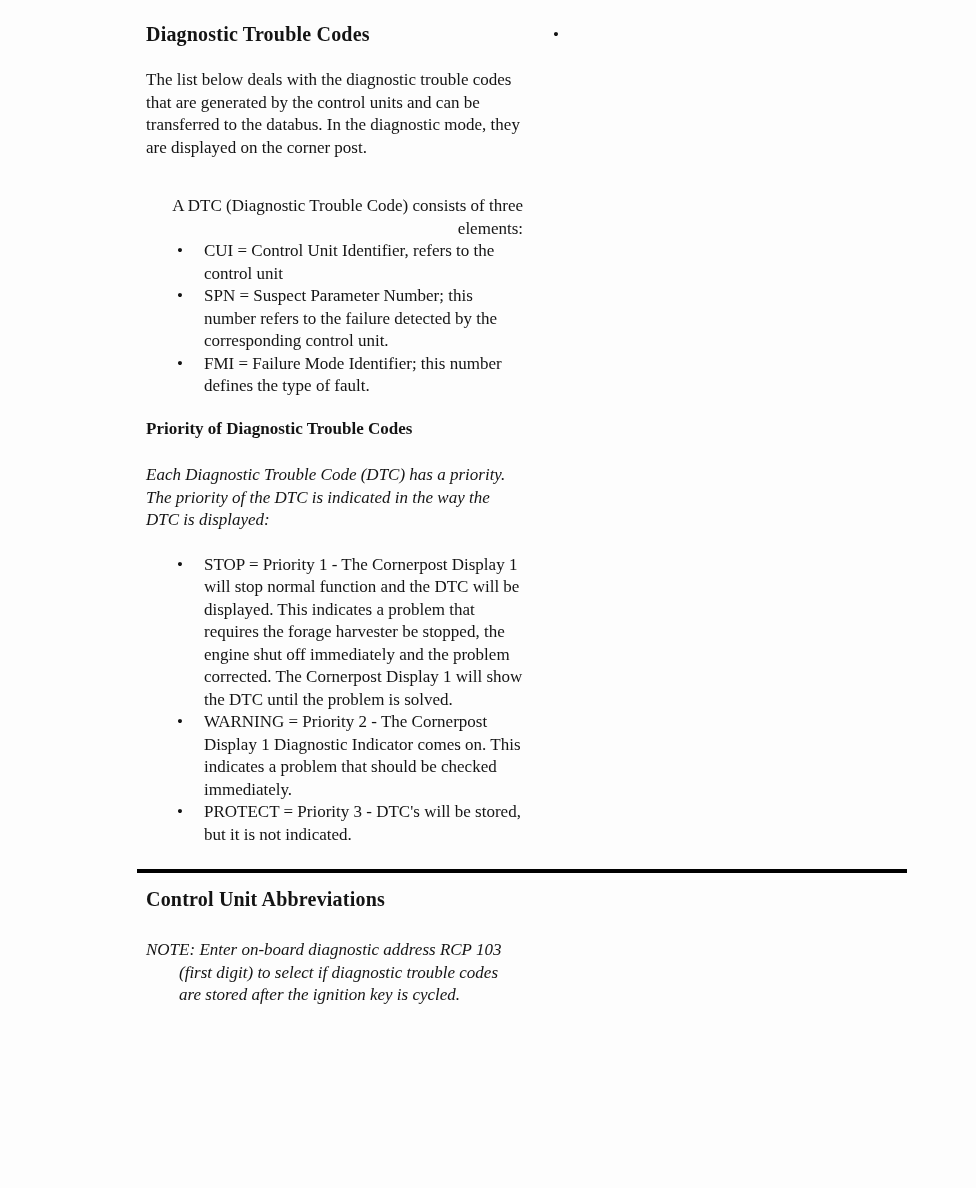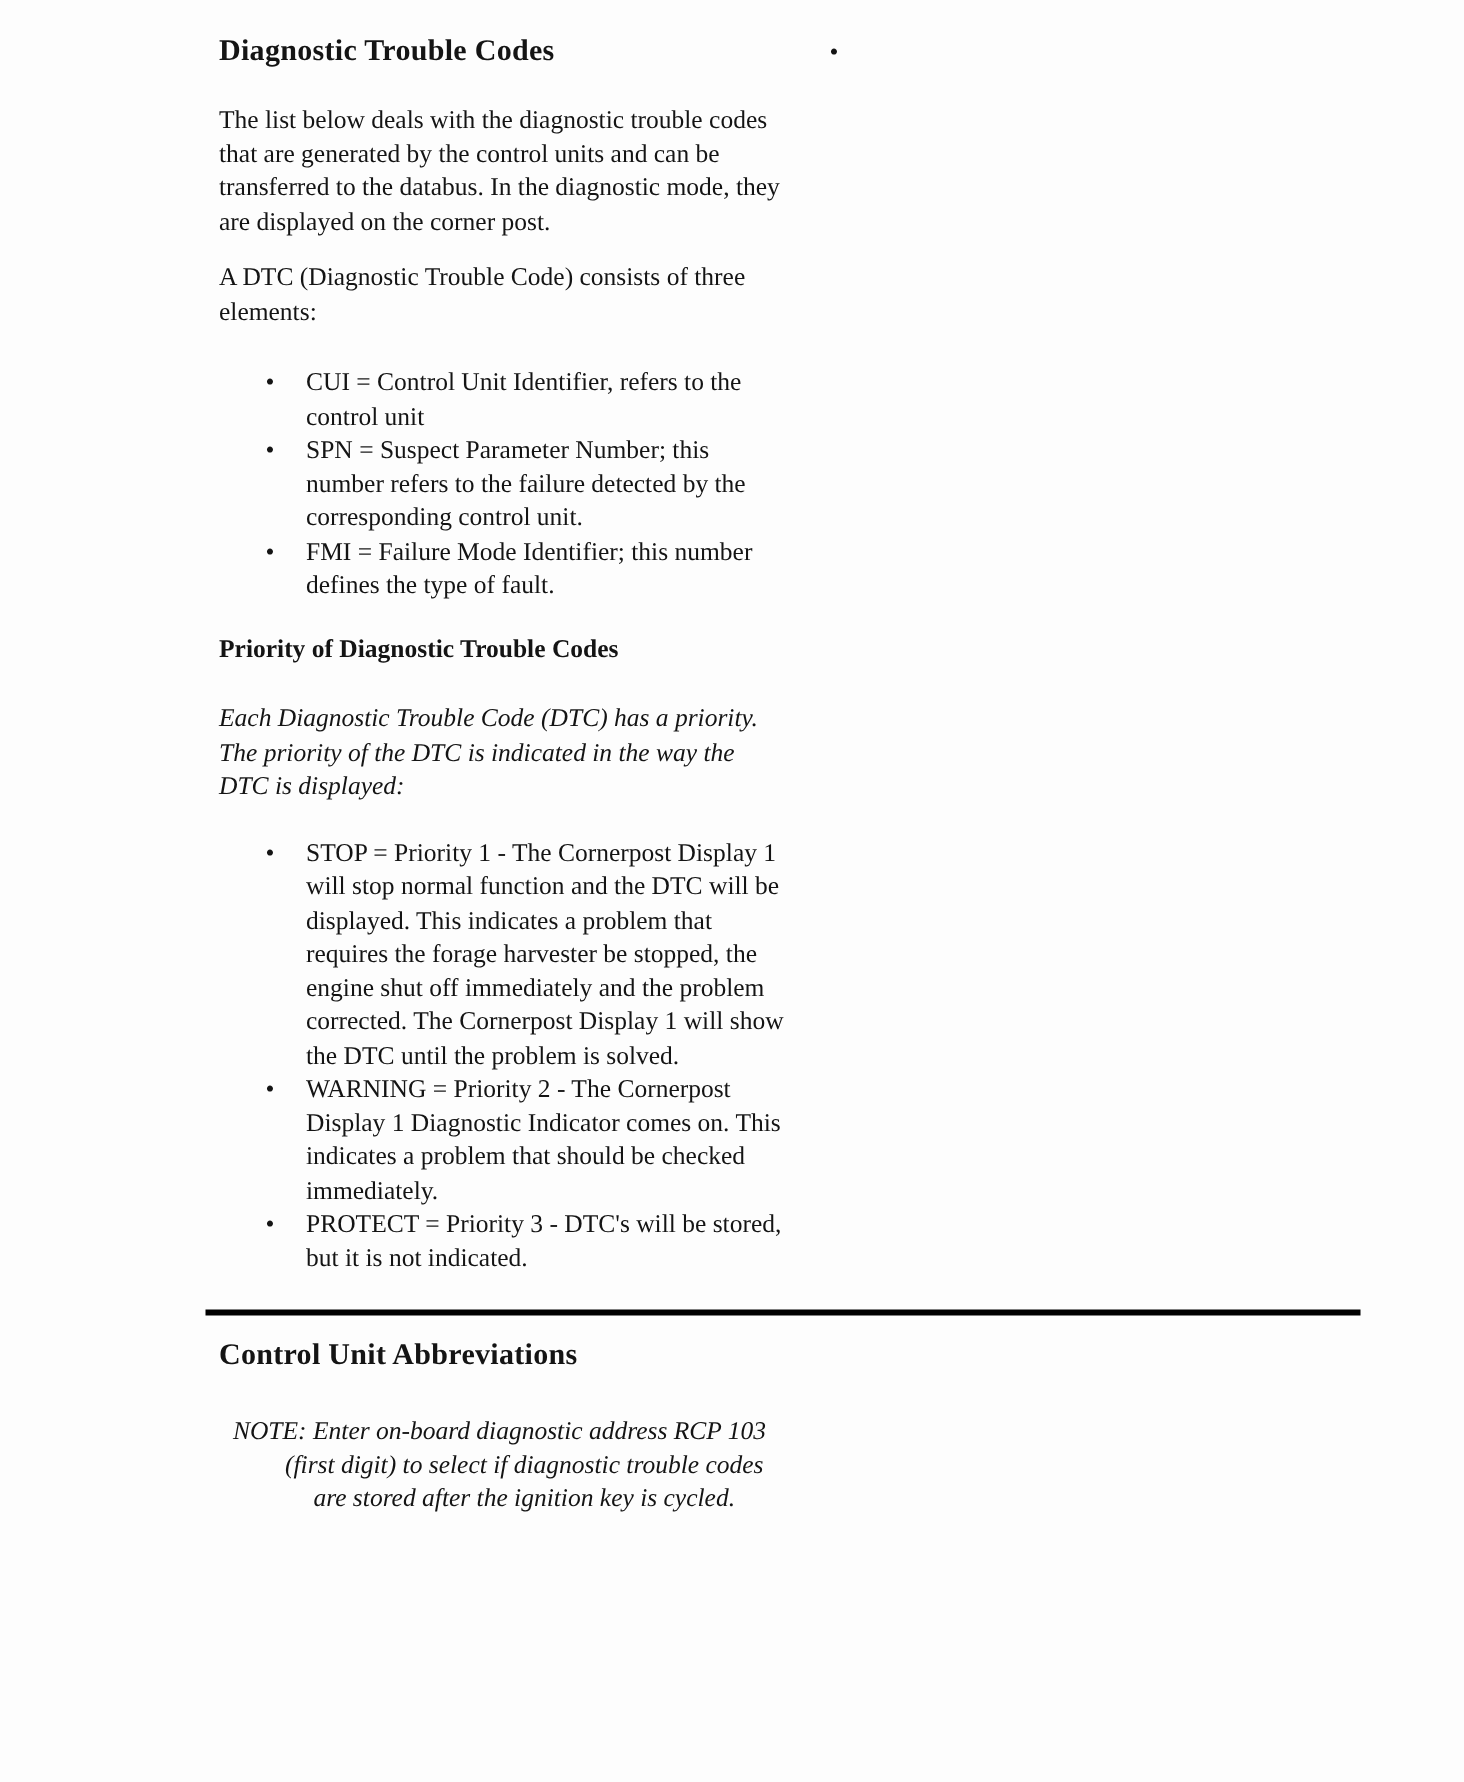--- a/index.html
+++ b/index.html
@@ -22,37 +22,37 @@
     line-height: 26px;
     font-weight: bold;
     letter-spacing: 0.2px;
   }
   .body-p {
     margin: 0;
     font-size: 17px;
     line-height: 22.5px;
   }
   .intro-p      { margin-top: 22px; }
-  .elements-p   { margin-top: 15px; }
+  .elements-p   { margin-top: 36px; text-align: right; }
   .sub-h {
     margin: 20px 0 0 0;
     font-size: 17px;
     line-height: 22.5px;
     font-weight: bold;
   }
   .priority-p   { margin-top: 24px; font-style: italic; }
 
   ul.blist {
     list-style: none;
     margin: 0;
     padding: 0;
     font-size: 17px;
     line-height: 22.5px;
   }
-  ul.elements-list  { margin-top: 25px; }
+  ul.elements-list  { }
   ul.priority-list  { margin-top: 22px; }
   ul.blist li { position: relative; padding-left: 58px; }
   ul.blist li::before {
     content: "\2022";
     position: absolute;
     left: 31px;
   }
 
   .side-bullet {
     position: absolute;
@@ -80,21 +80,20 @@
 
   .note-p {
     margin: 27px 0 0 0;
     box-sizing: border-box;
     width: 374px;
     padding-left: 33px;
     text-indent: -33px;
     font-size: 17px;
     line-height: 22.5px;
     font-style: italic;
-    text-align: center;
   }
 </style>
 </head>
 <body>
 
 <div class="page">
 
   <span class="side-bullet">•</span>
 
   <section>

